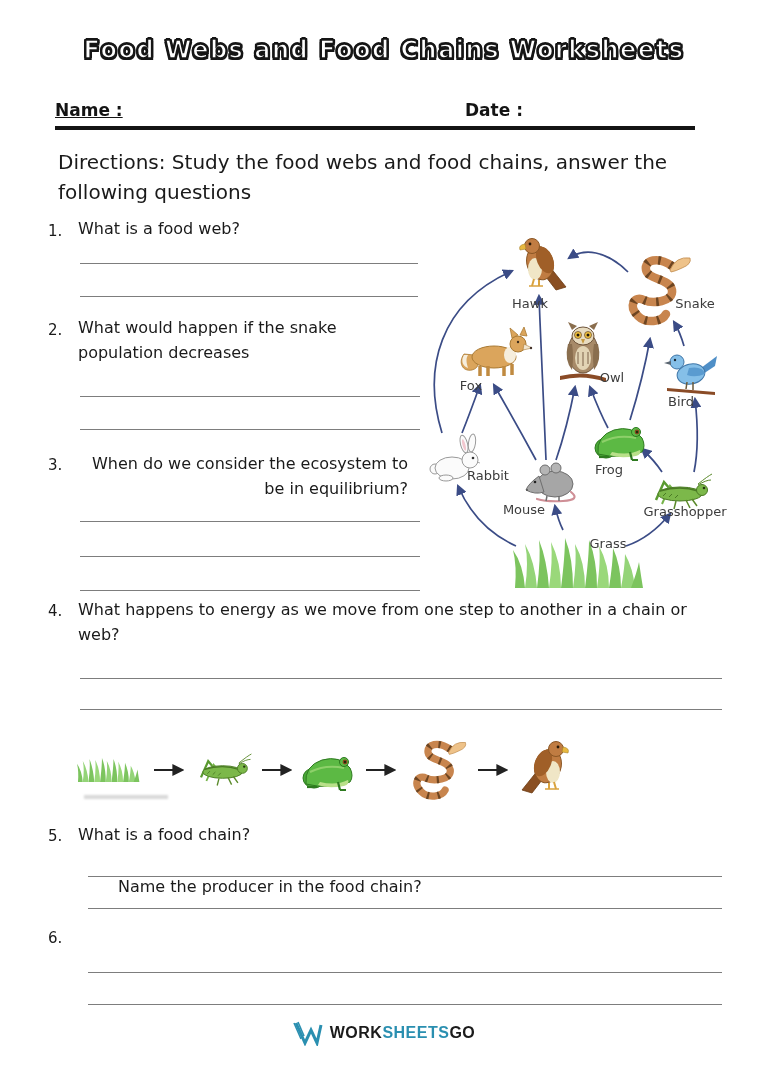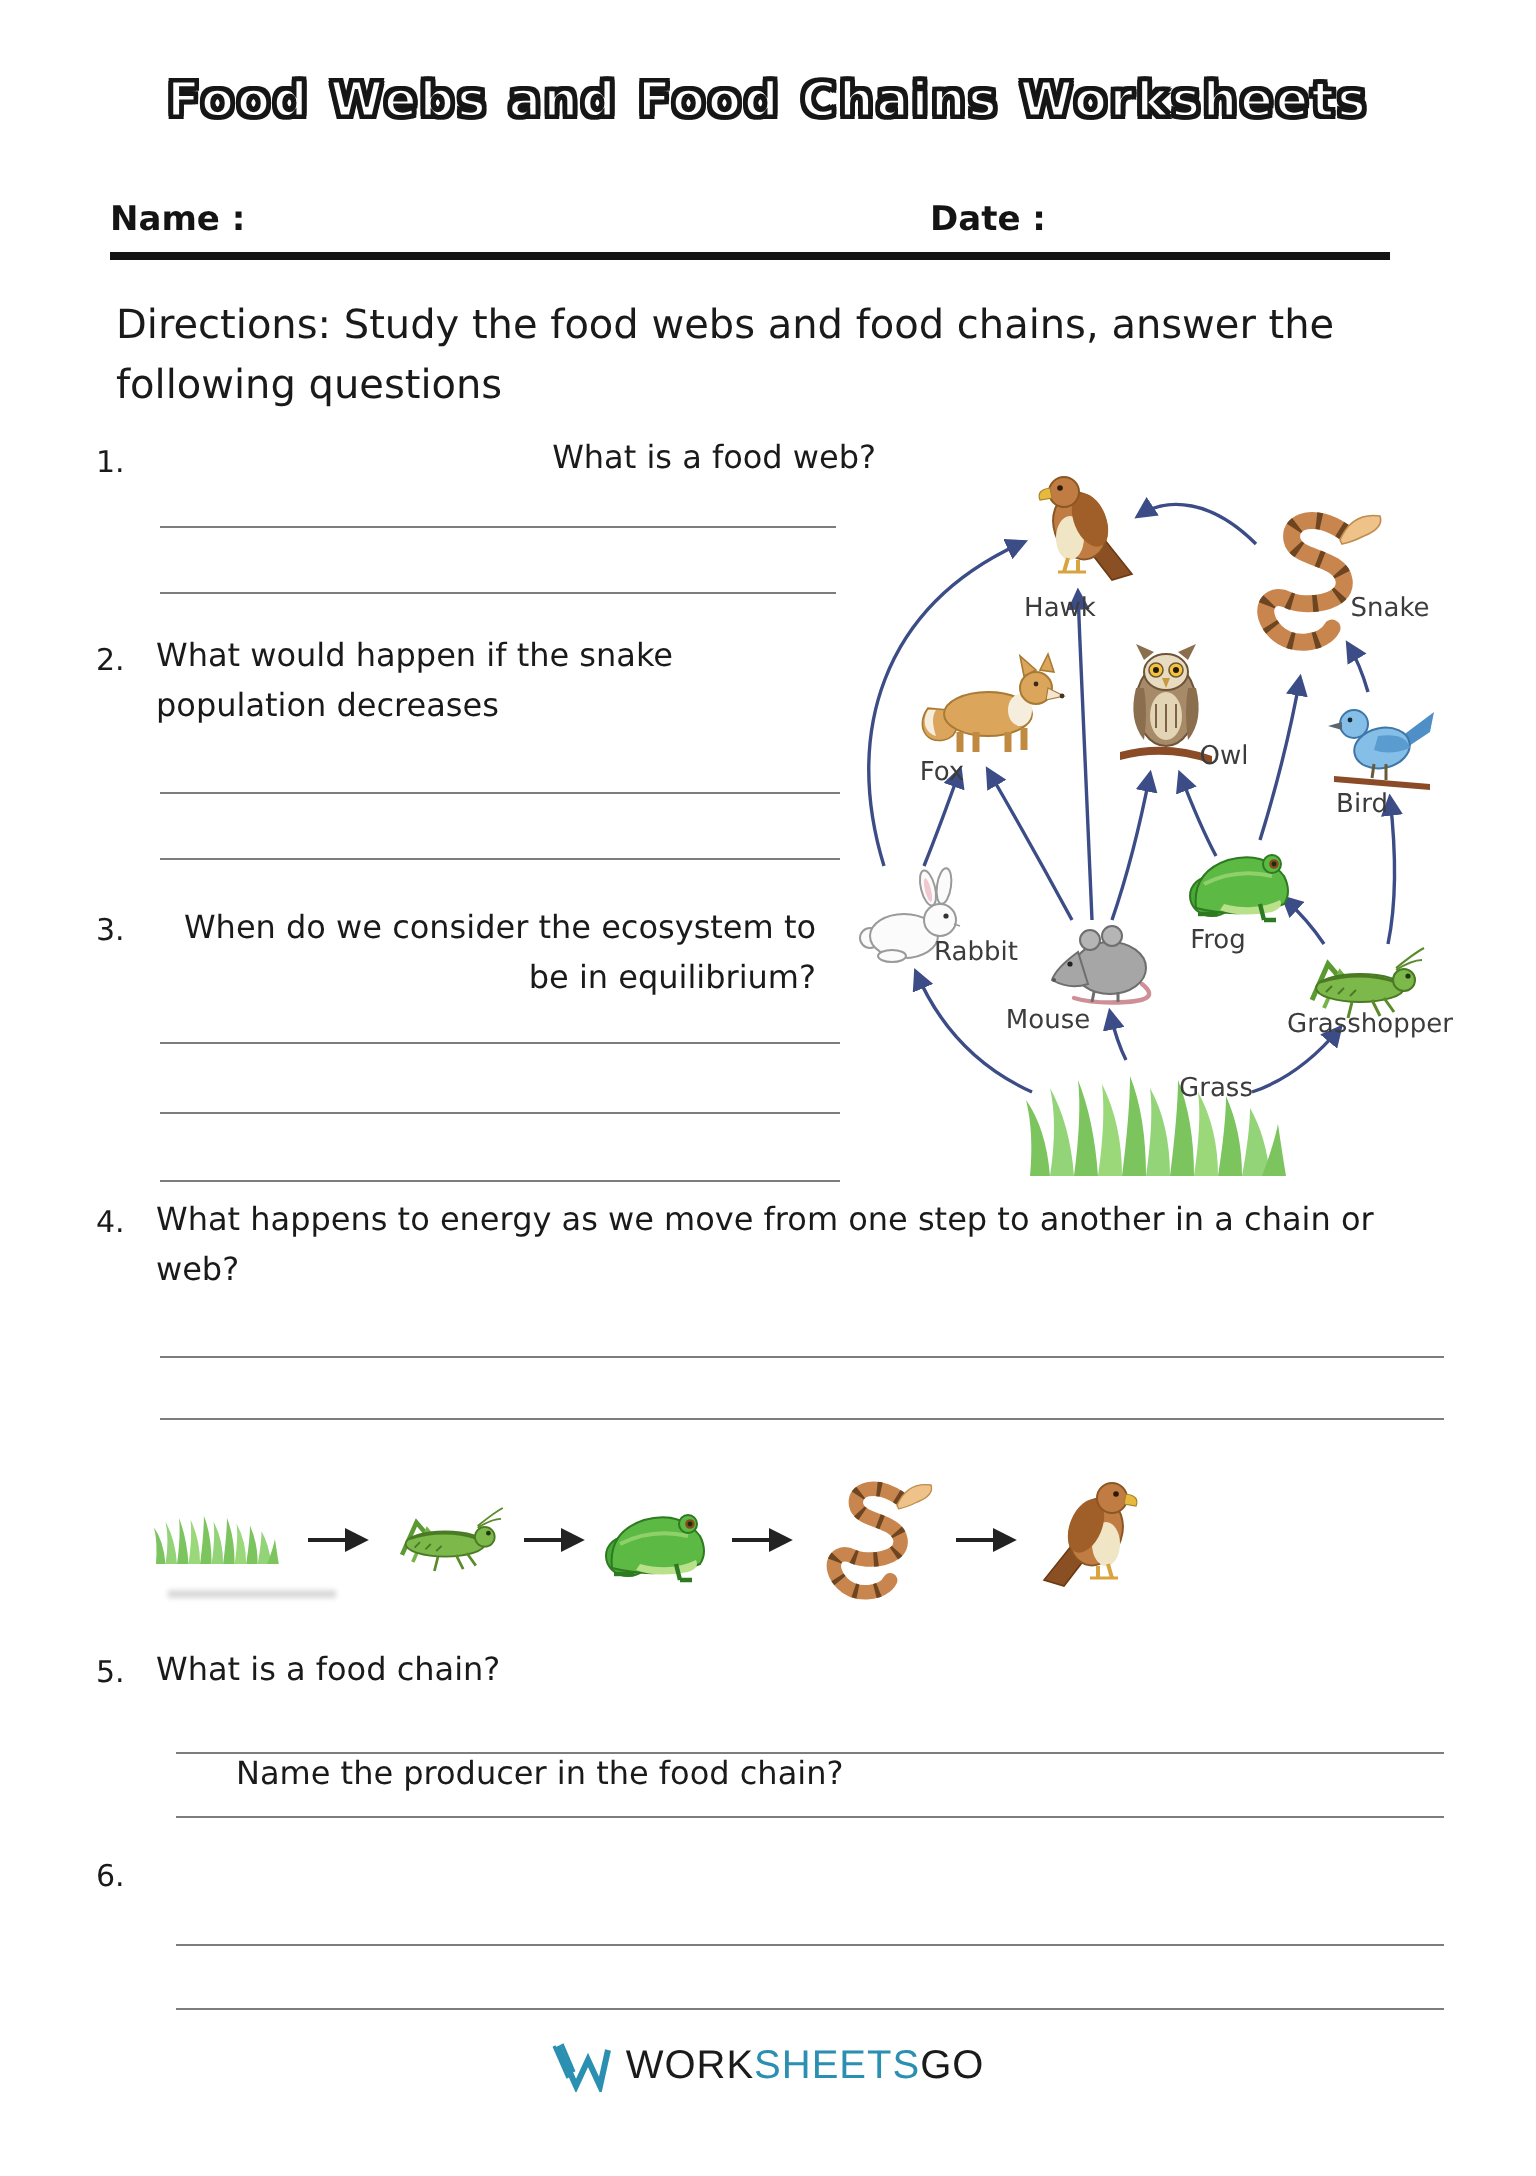--- a/index.html
+++ b/index.html
@@ -17,39 +17,39 @@
   .q-num{position:absolute;font-size:15px;color:#1a1a1a;}
   .q-text{position:absolute;font-size:16px;line-height:1.55;color:#1a1a1a;}
   .aline{position:absolute;height:2px;border-bottom:1.6px solid #7d7d7d;}
   .weblabel{font-family:"DejaVu Sans",sans-serif;font-size:13px;fill:#3c3c3c;}
   .webarrow{fill:none;stroke:#3b4c86;stroke-width:1.7px;}
   .chainarrow{fill:none;stroke:#222222;stroke-width:2px;}
   .smudge{position:absolute;left:84px;top:795px;width:84px;height:4px;background:#b9b9b9;
           opacity:.55;filter:blur(1.3px);}
   .footer{position:absolute;left:0;top:1020px;width:100%;display:flex;justify-content:center;
           align-items:center;gap:7px;}
-  .brand{font-size:20px;font-weight:normal;letter-spacing:.5px;font-family:"Liberation Sans","DejaVu Sans",sans-serif;}
+  .brand{font-size:16px;font-weight:bold;letter-spacing:.5px;font-family:"Liberation Sans","DejaVu Sans",sans-serif;}
   .brand .dark{color:#1b1b1b;}
   .brand .teal{color:#2a8fb0;}
 </style>
 </head>
 <body>
 
 <div class="page">
 
   <div class="title">Food Webs and Food Chains Worksheets</div>
 
-  <span class="hdr-label" style="left:55px;top:100px;">Name :</span>
+  <span class="hdr-label" style="left:55px;top:100px;text-decoration:underline;">Name :</span>
   <span class="hdr-label" style="left:465px;top:100px;">Date :</span>
   <div class="rule"></div>
 
   <div class="directions">Directions: Study the food webs and food chains, answer the following questions</div>
 
   <span class="q-num" style="left:48px;top:222px;">1.</span>
-  <div class="q-text" style="left:78px;top:217px;width:360px;text-align:right;">What is a food web?</div>
+  <div class="q-text" style="left:78px;top:217px;width:360px;">What is a food web?</div>
   <div class="aline" style="left:80px;top:261px;width:338px;"></div>
   <div class="aline" style="left:80px;top:294px;width:338px;"></div>
 
   <span class="q-num" style="left:48px;top:321px;">2.</span>
   <div class="q-text" style="left:78px;top:316px;width:290px;">What would happen if the snake population decreases</div>
   <div class="aline" style="left:80px;top:394px;width:340px;"></div>
   <div class="aline" style="left:80px;top:427px;width:340px;"></div>
 
   <span class="q-num" style="left:48px;top:456px;">3.</span>
   <div class="q-text" style="left:78px;top:452px;width:330px;text-align:right;">When do we consider the ecosystem to be in equilibrium?</div>

